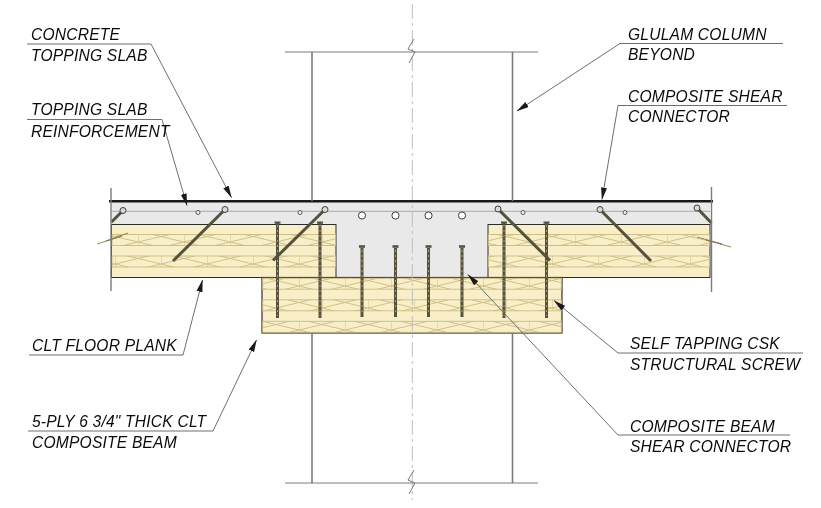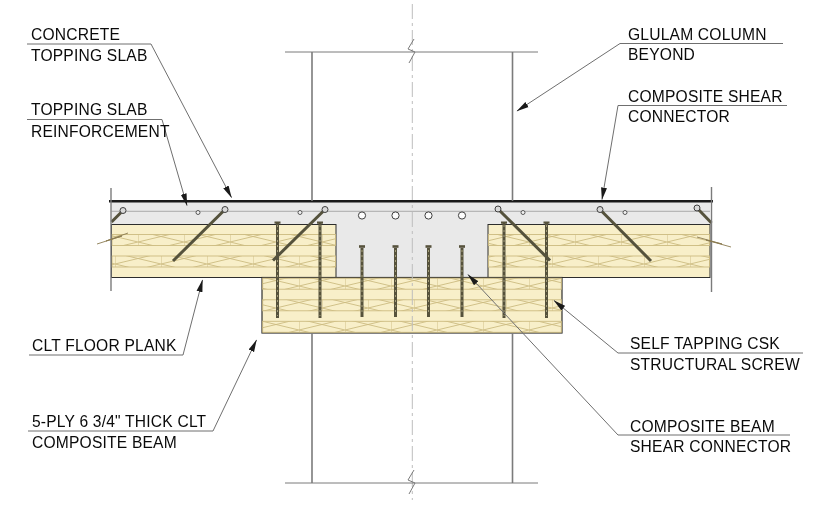--- a/index.html
+++ b/index.html
@@ -1,17 +1,17 @@
 <!DOCTYPE html>
 <html><head>
 <meta charset="utf-8">
 <style>
   html,body{margin:0;padding:0;background:#ffffff;}
   .stage{position:relative;width:821px;height:508px;background:#fff;overflow:hidden;
-         font-family:"Liberation Sans",sans-serif;}
+         font-family:"Liberation Sans",sans-serif;font-style:italic;}
   svg{display:block;}
   text{font-family:"Liberation Sans",sans-serif;font-size:15.6px;fill:#0a0a0a;letter-spacing:.2px;}
 </style>
 </head>
 <body>
 
 <div class="stage">
 <svg width="821" height="508" viewBox="0 0 821 508" xmlns="http://www.w3.org/2000/svg">
 
   <defs>

